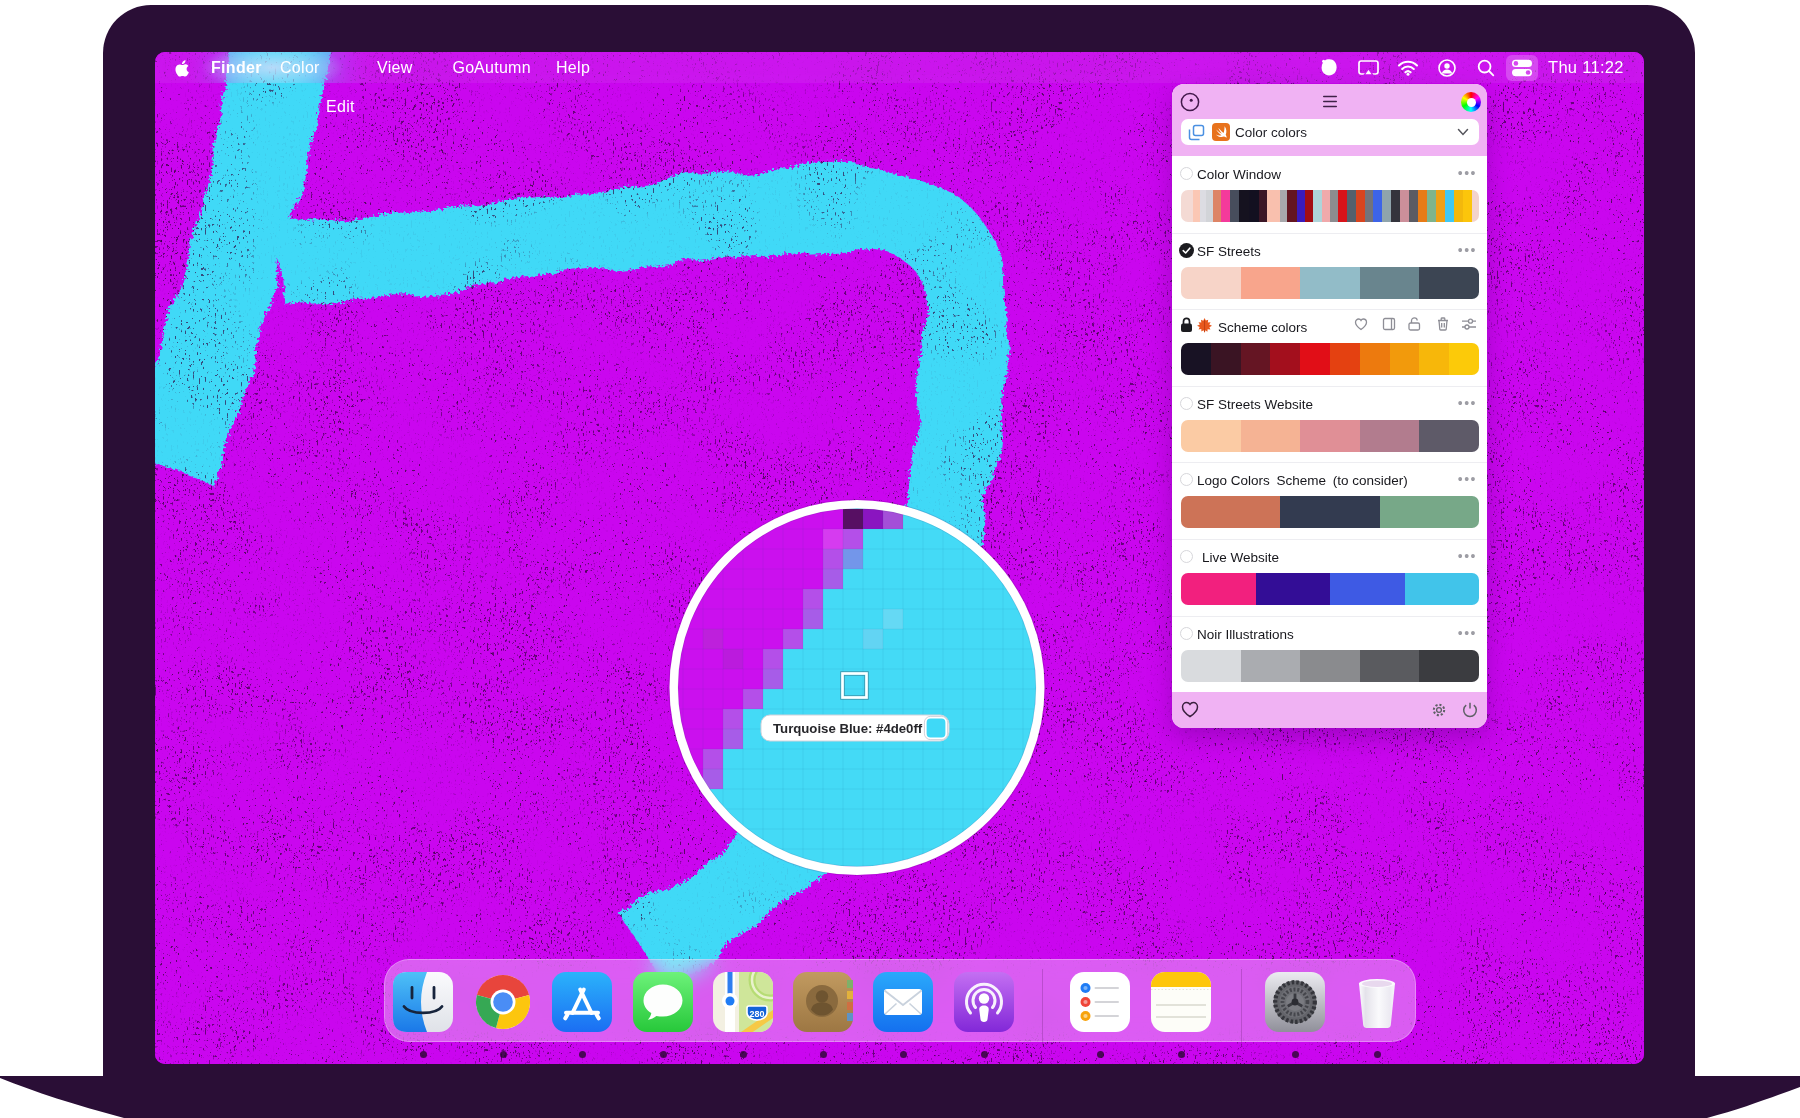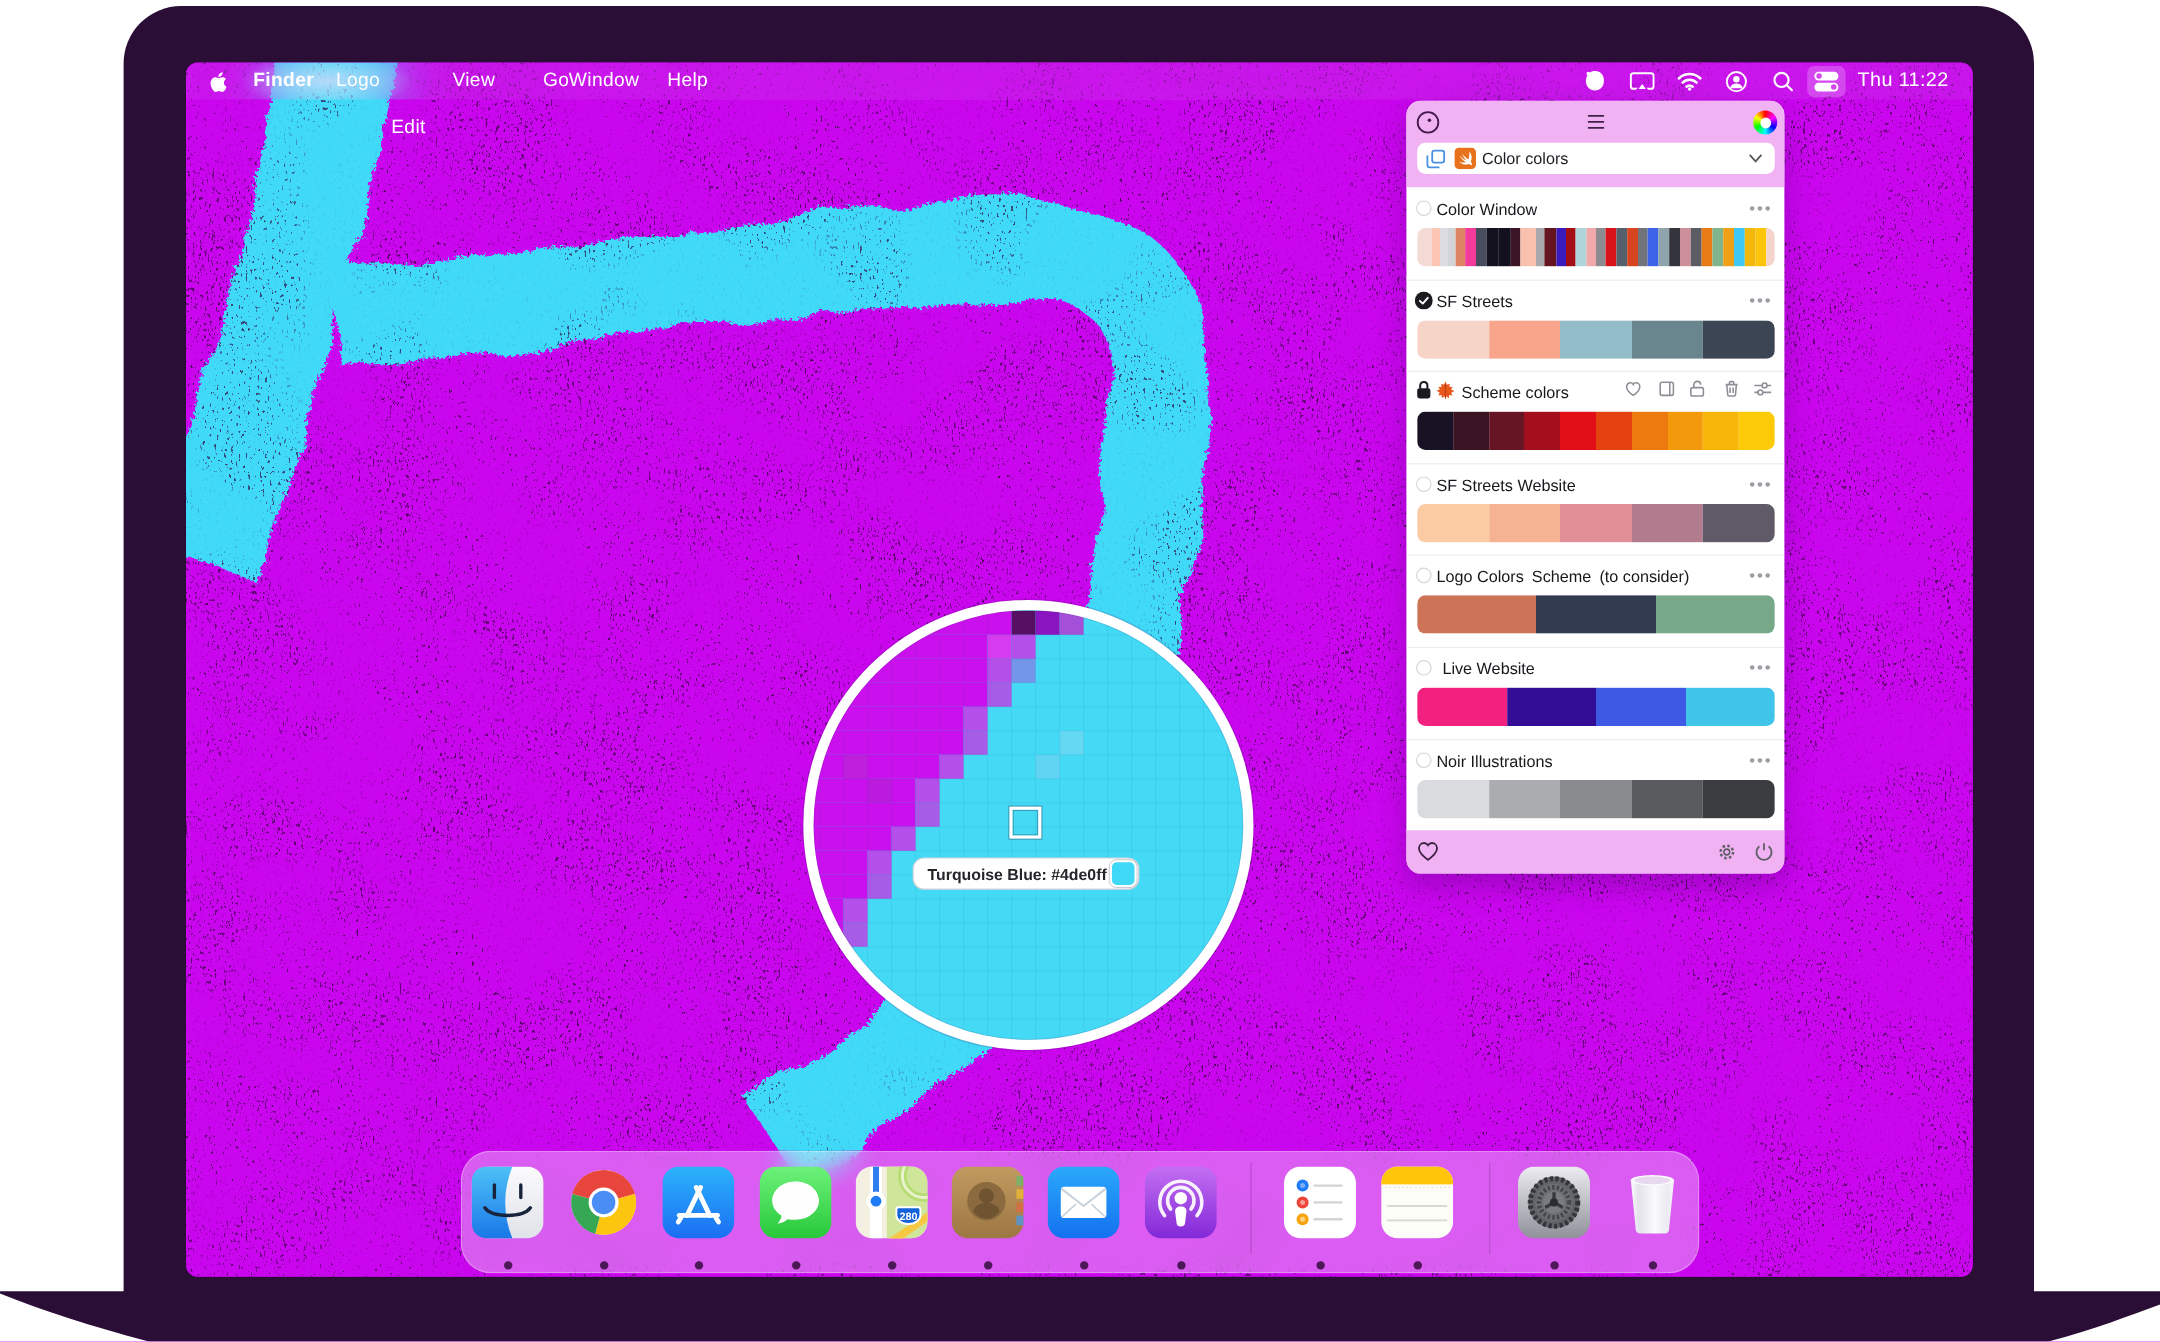--- a/index.html
+++ b/index.html
@@ -8,21 +8,21 @@
   .lid{position:absolute;left:103px;top:5px;width:1592px;height:1073px;border-radius:48px 48px 0 0;
        background:#2a0e36;}
   .screen{position:absolute;left:155px;top:52px;width:1489px;height:1012px;border-radius:10px;
        overflow:hidden;background:#ca06ef;}
   .wall{position:absolute;left:0;top:0;}
   .menubar{position:absolute;left:0;top:0;width:1489px;height:31px;
        background:rgba(255,255,255,0.06);
        backdrop-filter:blur(22px) brightness(1.04) saturate(0.95);}
   .menubar .mi{position:absolute;top:0;height:31px;line-height:31px;color:#ffffff;
        font-size:16px;letter-spacing:0.3px;}
-  .dock{position:absolute;left:229px;top:907px;width:1032px;height:102px;border-radius:25px;
+  .dock{position:absolute;left:229px;top:907px;width:1032px;height:83px;border-radius:25px;
        background:rgba(255,255,255,0.35);border:1px solid rgba(255,255,255,0.28);
        box-sizing:border-box;backdrop-filter:blur(10px);}
   .dock .ic{position:absolute;top:12px;width:60px;height:60px;}
   .dock .dot{position:absolute;top:91px;width:7px;height:7px;border-radius:50%;background:rgba(40,8,48,0.8);}
   .dock .sep{position:absolute;top:9px;width:1px;height:76px;background:rgba(90,30,100,0.25);}
   .pal{position:absolute;left:1017px;top:32px;width:315px;height:644px;border-radius:12px;
        background:#ffffff;box-shadow:0 10px 24px rgba(40,0,70,0.26);overflow:hidden;}
   .pal .hdr{position:absolute;left:0;top:0;width:315px;height:72px;background:#f0b2f3;}
   .pal .ftr{position:absolute;left:0;top:608px;width:315px;height:36px;background:#f0b2f3;}
   .pal .cfbar{position:absolute;left:9px;top:35px;width:298px;height:26px;background:#ffffff;
@@ -146,25 +146,25 @@
       <circle cx="857" cy="687.5" r="188" fill="none" stroke="rgba(70,5,95,0.16)" stroke-width="1.2"></circle>
       <circle cx="857" cy="687.5" r="178.8" fill="none" stroke="rgba(70,30,95,0.15)" stroke-width="0.8"></circle>
       </svg>
     <div class="menubar">
       <div style="position:absolute;left:25px;top:0;width:185px;height:31px;background:radial-gradient(ellipse 92px 28px at 50% 50%, rgba(208,218,250,0.8), rgba(208,218,250,0) 78%);"></div>
       <svg style="position:absolute;left:19px;top:7.5px" width="15" height="17" viewBox="0 0 15 17">
         <path fill="#ffffff" d="M12.6,9.1c0-2.1,1.7-3.1,1.8-3.2c-1-1.4-2.5-1.6-3-1.6c-1.3-0.1-2.5,0.8-3.1,0.8 c-0.6,0-1.6-0.7-2.7-0.7C4.2,4.4,2.9,5.2,2.2,6.4c-1.5,2.5-0.4,6.1,1,8.1c0.7,1,1.5,2.1,2.6,2.1c1,0,1.4-0.7,2.7-0.7 c1.3,0,1.6,0.7,2.7,0.7c1.1,0,1.8-1,2.5-2c0.8-1.2,1.1-2.3,1.1-2.4C14.8,12.2,12.6,11.3,12.6,9.1z"></path>
         <path fill="#ffffff" d="M10.6,2.9c0.6-0.7,1-1.7,0.9-2.7c-0.9,0-1.9,0.6-2.5,1.3C8.4,2.1,7.9,3.1,8,4.1 C9,4.2,10,3.6,10.6,2.9z"></path>
       </svg>
       <span class="mi" style="left:56px;font-weight:bold;">Finder</span>
-      <span class="mi" style="left:125px;">Logo</span>
+      <span class="mi" style="left:125px;">Color</span>
       <span class="mi" style="left:171px;margin-top:39px;">Edit</span>
       <span class="mi" style="left:222px;">View</span>
       <span class="mi" style="left:277.5px;margin-left:20px;">Go</span>
-      <span class="mi" style="left:319px;">Window</span>
+      <span class="mi" style="left:319px;">Autumn</span>
       <span class="mi" style="left:401px;">Help</span>
       <svg style="position:absolute;left:1165px;top:6px" width="18" height="19" viewBox="0 0 18 19">
         <path fill="#ffffff" d="M9.5,1.2 C13.6,1.2 16.6,4.4 16.6,9.3 C16.6,14.2 13.4,17.4 9.0,17.4 C4.8,17.4 1.6,14.3 1.6,9.6 C1.6,5.6 3.6,2.6 6.5,1.5 C7.4,1.2 8.4,1.2 9.5,1.2 Z"></path>
         <circle cx="3.6" cy="3.3" r="1.5" fill="#ffffff"></circle>
       </svg>
       <svg style="position:absolute;left:1203px;top:8px" width="21" height="16" viewBox="0 0 21 16">
         <rect x="1" y="1" width="19" height="13" rx="2.2" fill="none" stroke="#ffffff" stroke-width="1.7"></rect>
         <path d="M10.5,9 L14.8,14.8 L6.2,14.8 Z" fill="#ffffff" stroke="#cb16f0" stroke-width="1.2"></path>
       </svg>
       <svg style="position:absolute;left:1242px;top:8px" width="22" height="16" viewBox="0 0 22 16">

